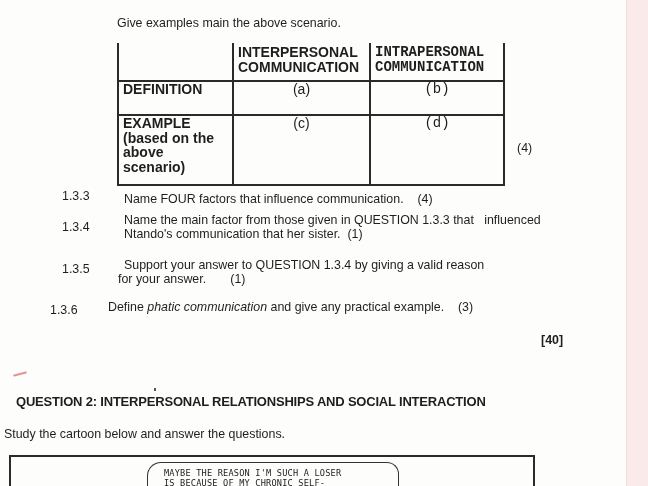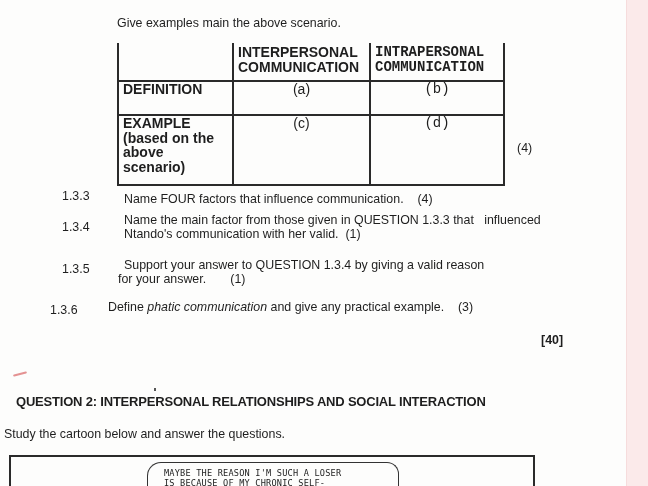--- a/index.html
+++ b/index.html
@@ -98,21 +98,21 @@
 <div class="abs txt" style="left:517px; top:141px;">(4)</div>
 
 <div class="abs num" style="left:62px; top:189px;">1.3.3</div>
 <div class="abs txt" style="left:124px; top:192px;">
   <span>Name FOUR factors that influence communication.</span>&nbsp;&nbsp;&nbsp;&nbsp;<span>(4)</span>
 </div>
 
 <div class="abs num" style="left:62px; top:220px;">1.3.4</div>
 <div class="abs txt" style="left:124px; top:213px;">
   <div style="white-space:pre;">Name the main factor from those given in QUESTION 1.3.3 that   influenced</div>
-  <div><span>Ntando's communication with her valid.</span>&nbsp;&nbsp;<span>(1)</span></div>
+  <div><span>Ntando's communication that her sister.</span>&nbsp;&nbsp;<span>(1)</span></div>
 </div>
 
 <div class="abs num" style="left:62px; top:262px;">1.3.5</div>
 <div class="abs txt" style="left:124px; top:258px;">Support your answer to QUESTION 1.3.4 by giving a valid reason</div>
 <div class="abs txt" style="left:118px; top:272px;">
   <span>for your answer.</span>&nbsp;&nbsp;&nbsp;&nbsp;&nbsp;&nbsp;&nbsp;<span>(1)</span>
 </div>
 
 <div class="abs num" style="left:50px; top:303px;">1.3.6</div>
 <div class="abs txt" style="left:108px; top:300px;">

